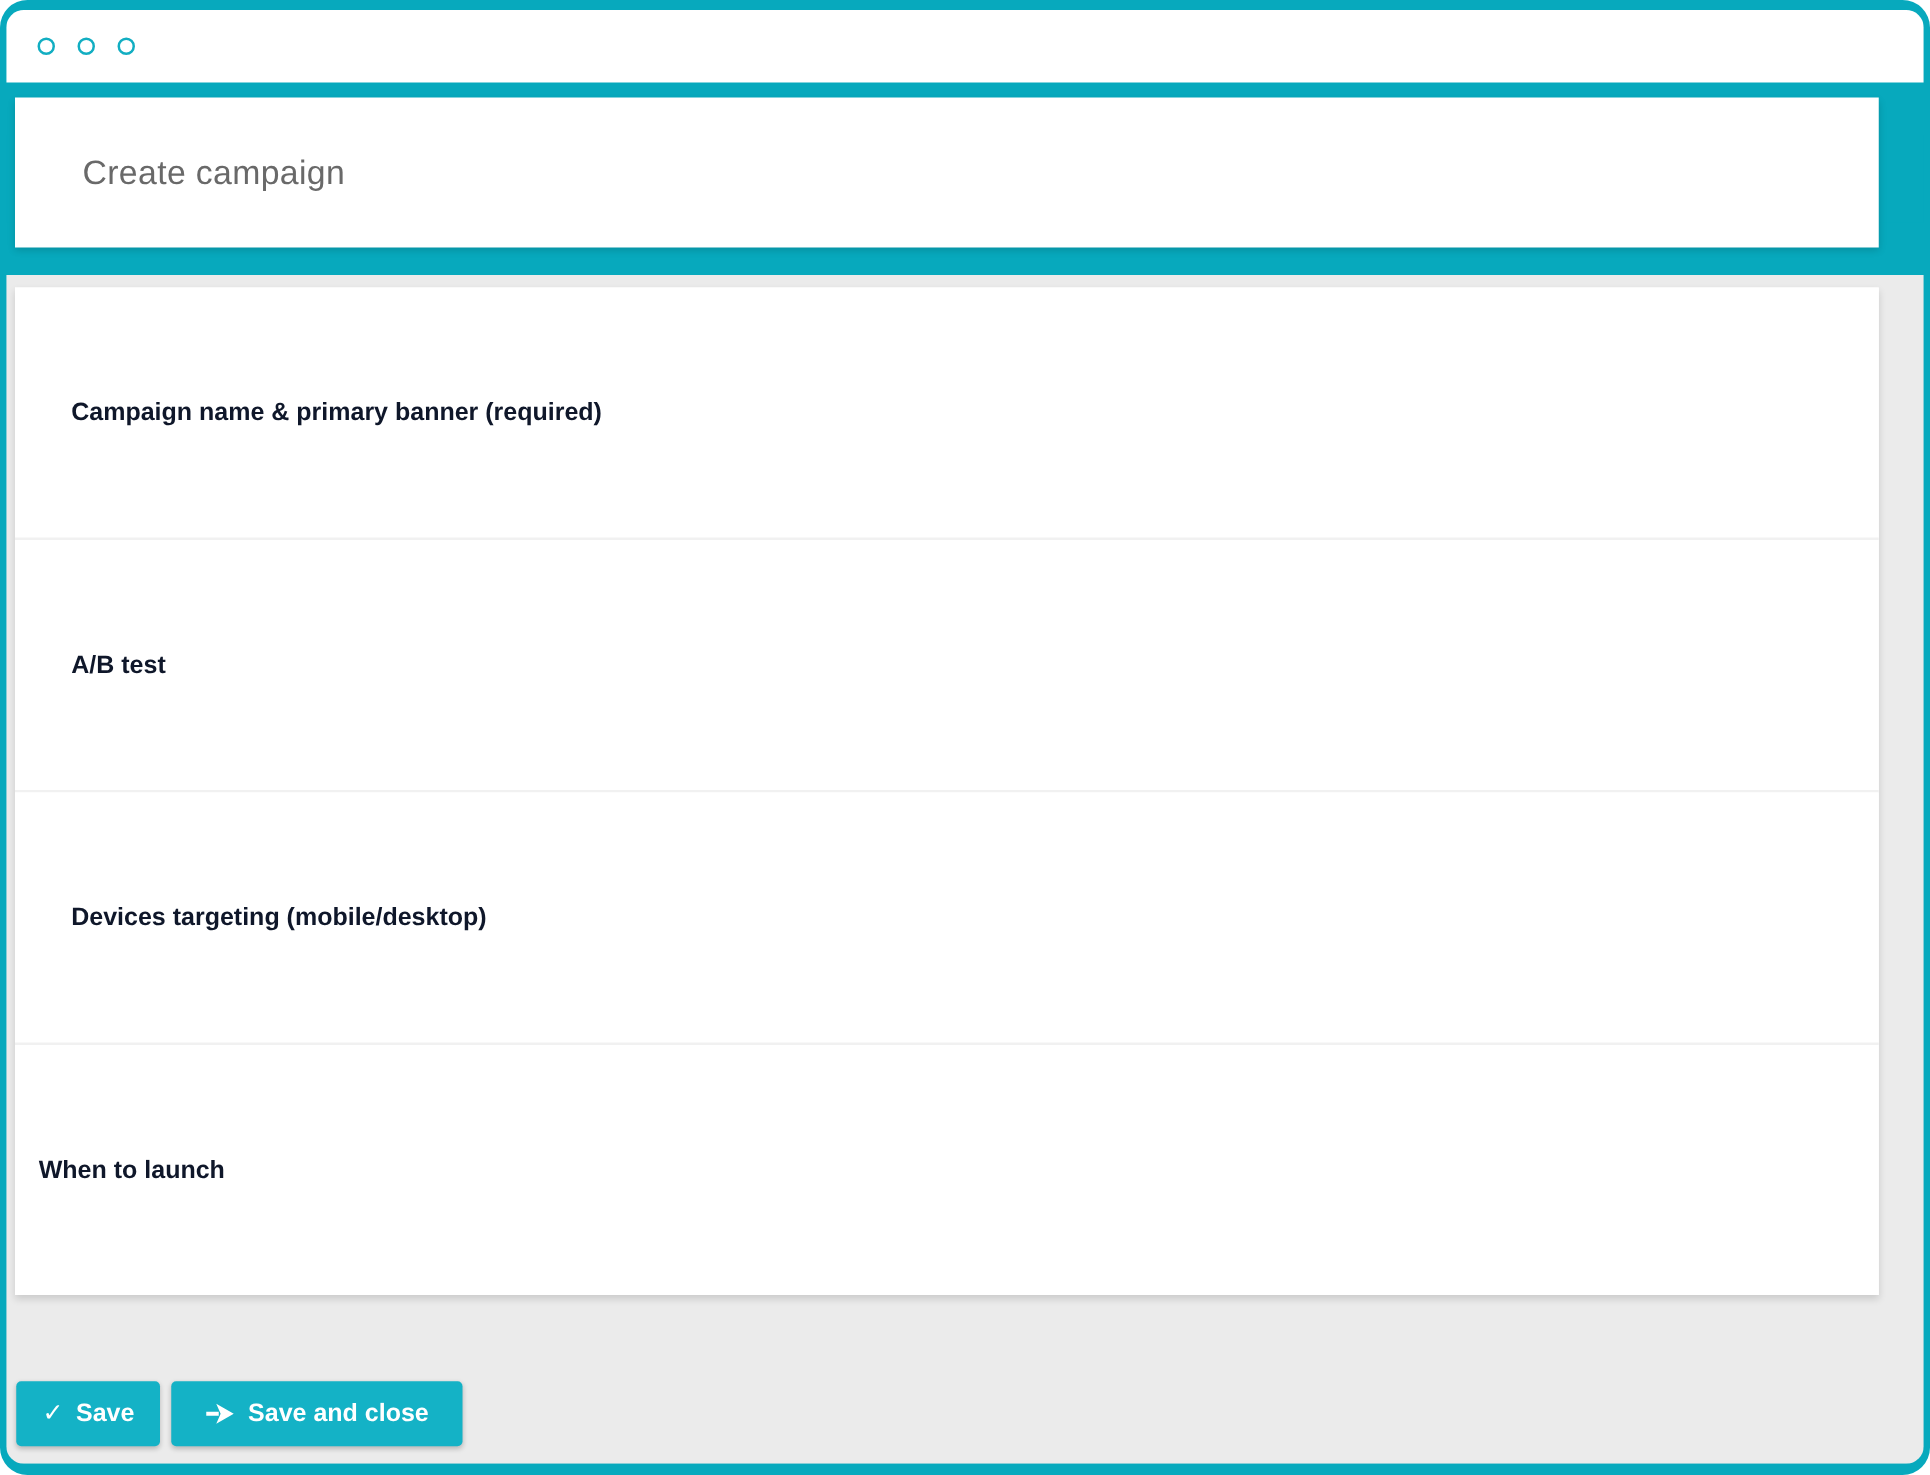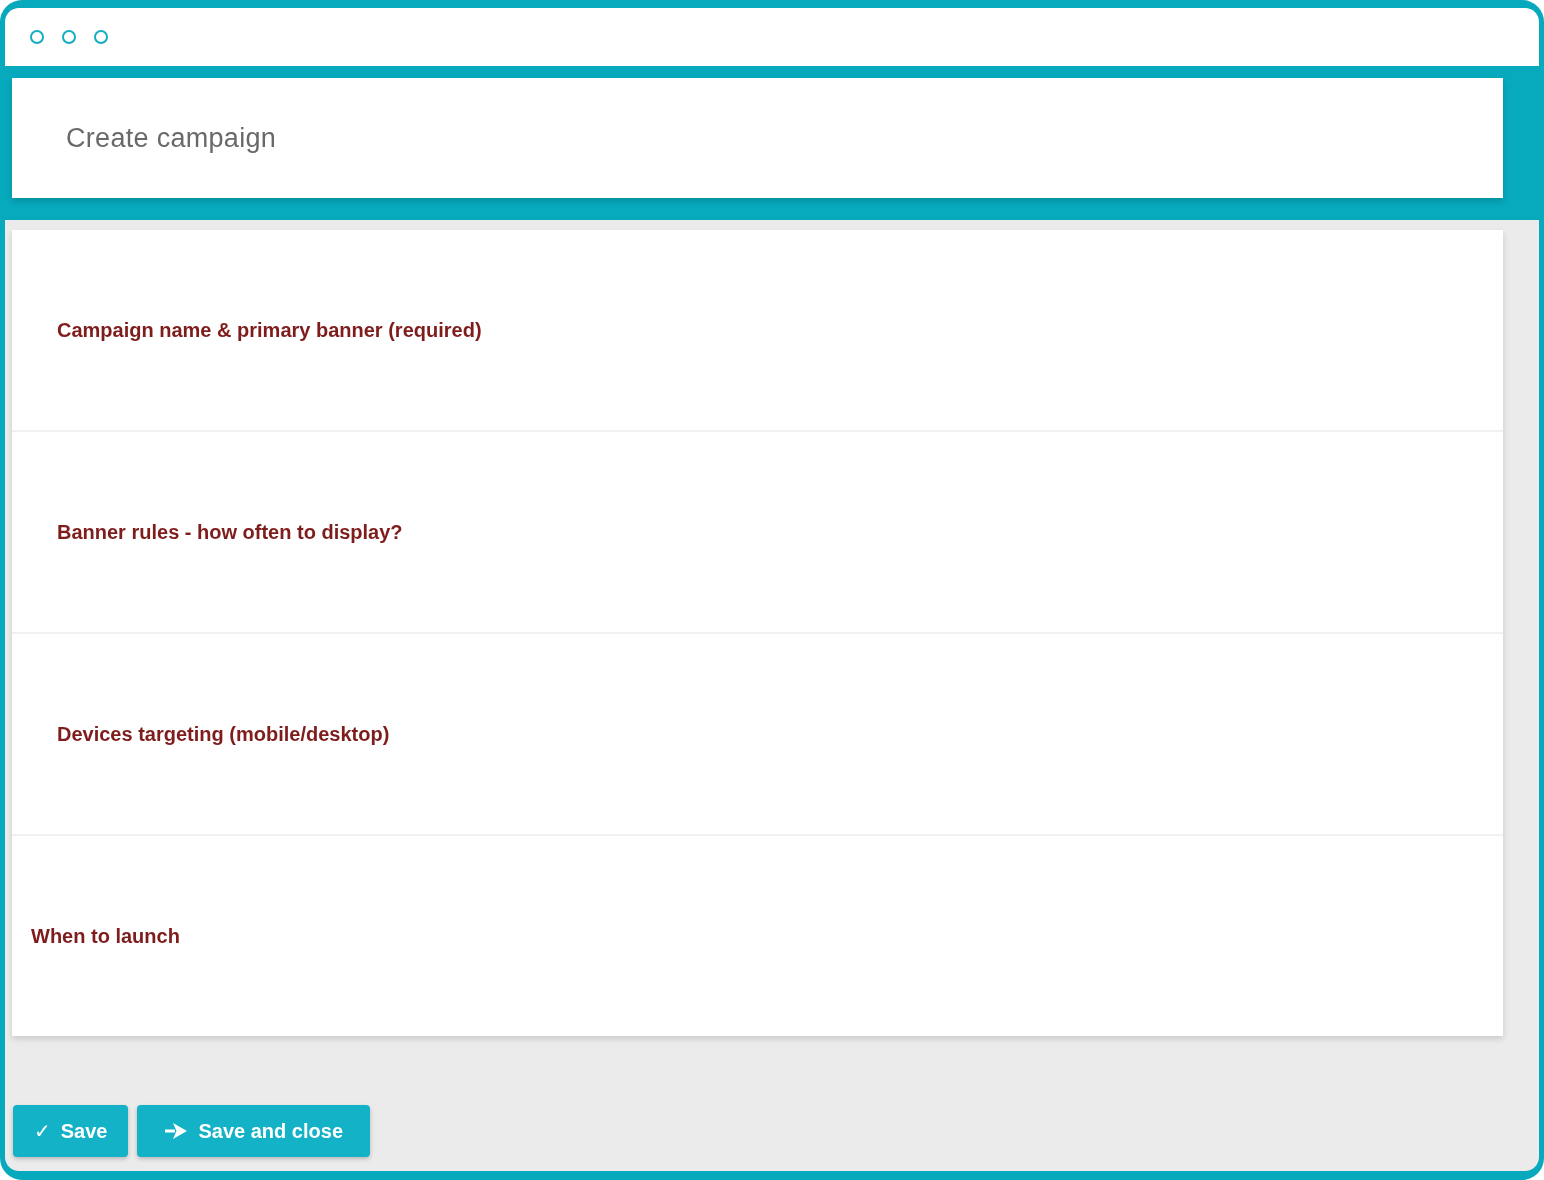--- a/index.html
+++ b/index.html
@@ -72,21 +72,21 @@
     display: flex; align-items: center;
     padding-left: 45px;
     border-bottom: 2px solid #f1f1f1;
     cursor: pointer;
     background: #ffffff;
   }
   .section-row:last-child { border-bottom: none; padding-left: 19px; }
   .section-label {
     font-size: 20px;
     font-weight: bold;
-    color: #7f1d1d;
+    color: #0f172a;
   }
   .footer {
     position: absolute;
     left: 8px; top: 1097px;
     display: flex; gap: 9px;
     z-index: 3;
   }
   .btn {
     height: 52px;
     background: #14b2c6;
@@ -128,21 +128,21 @@
 
     <div class="header-card">
       <div class="header-title">Create campaign</div>
     </div>
 
     <div class="main-card">
       <div class="section-row">
         <span class="section-label">Campaign name &amp; primary banner (required)</span>
       </div>
       <div class="section-row">
-        <span class="section-label">Banner rules - how often to display?</span>
+        <span class="section-label">A/B test</span>
       </div>
       <div class="section-row">
         <span class="section-label">Devices targeting (mobile/desktop)</span>
       </div>
       <div class="section-row">
         <span class="section-label">When to launch</span>
       </div>
     </div>
 
     <div class="footer">

